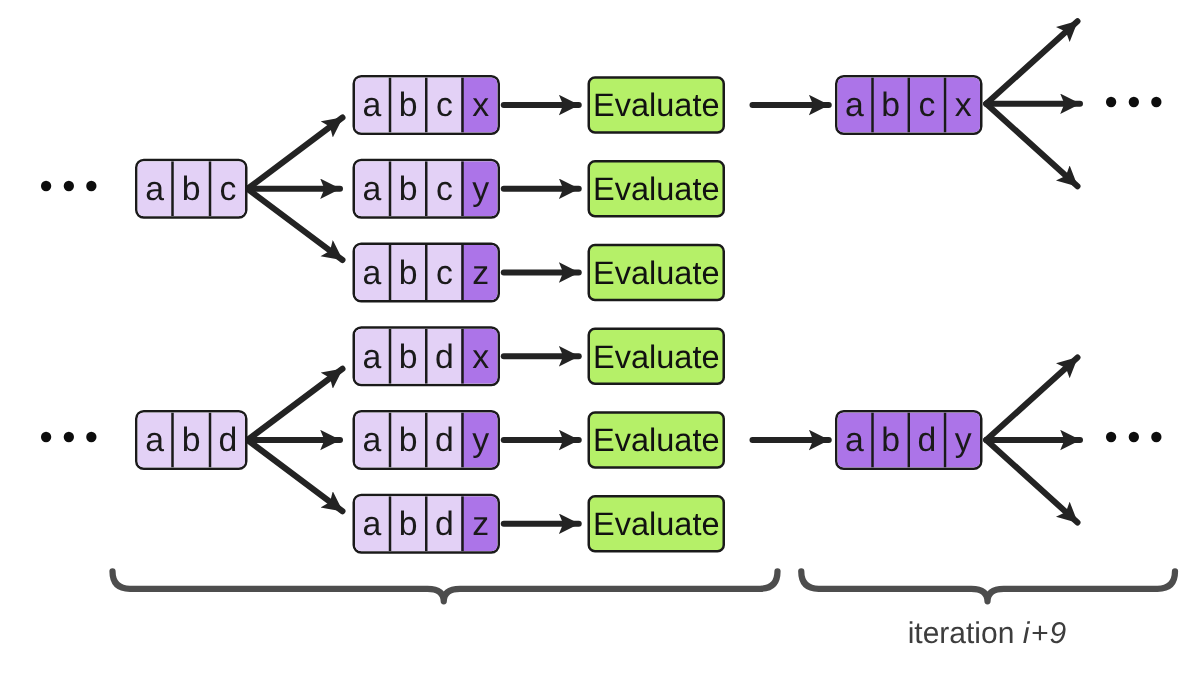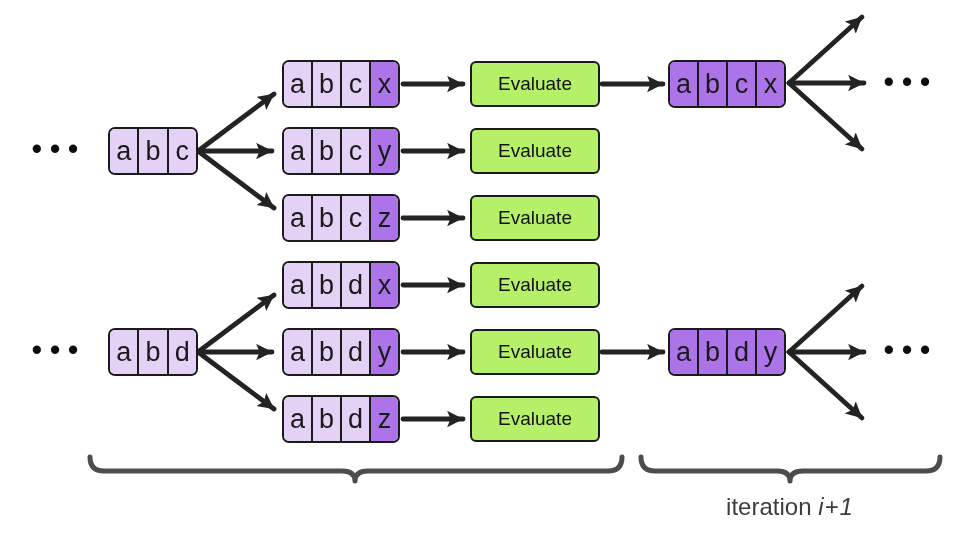--- a/index.html
+++ b/index.html
@@ -9,23 +9,23 @@
   .arrow{stroke:var(--arrow);stroke-width:4.8;fill:none;stroke-linecap:round;}
   .ah{fill:var(--arrow);stroke:none;}
   .brace-path{stroke:var(--brace);stroke-width:5;fill:none;stroke-linecap:round;stroke-linejoin:round;}
   .seq{position:absolute;display:flex;height:48px;box-sizing:border-box;
        border:2px solid var(--box_stroke);border-radius:7px;overflow:hidden;}
   .cell{flex:1;display:flex;align-items:center;justify-content:center;
         font-size:27px;color:#1a1a1a;line-height:1;}
   .cell + .cell{border-left:2px solid var(--box_stroke);}
   .cell.light{background:var(--cell_light);}
   .cell.accent{background:var(--cell_accent);}
-  .eval{position:absolute;width:130px;height:46px;box-sizing:border-box;
+  .eval{position:absolute;width:110px;height:46px;box-sizing:border-box;
         border:2px solid var(--box_stroke);border-radius:6px;background:var(--evaluate_green);
-        display:flex;align-items:center;justify-content:center;font-size:19px;color:#111;}
+        display:flex;align-items:center;justify-content:center;font-size:26px;color:#111;}
   .dots{position:absolute;transform:translate(-50%,-54%);font-size:29px;font-weight:bold;
         letter-spacing:8px;color:#0d0d0d;line-height:1;padding-left:8px;}
   .brace-label{position:absolute;transform:translateX(-50%);font-size:24px;
         color:var(--label_text);white-space:nowrap;}
   .brace-label i{font-family:"Liberation Sans","DejaVu Sans",sans-serif;letter-spacing:1px;}
 </style>
 </head>
 <body>
 
 <div class="canvas">
@@ -155,16 +155,16 @@
   <div class="seq" style="left:668px;top:328px;width:118px;">
     <div class="cell accent">a</div>
     <div class="cell accent">b</div>
     <div class="cell accent">d</div>
     <div class="cell accent">y</div>
   </div>
 
   <span class="dots" style="left:907px;top:352px;">•••</span>
 
   <div class="brace-label" style="left:790px;top:493px;">
-    <span>iteration </span><i>i+1</i>
+    <span>iteration </span><i>i+9</i>
   </div>
 
 </div>
 
 </body></html>

